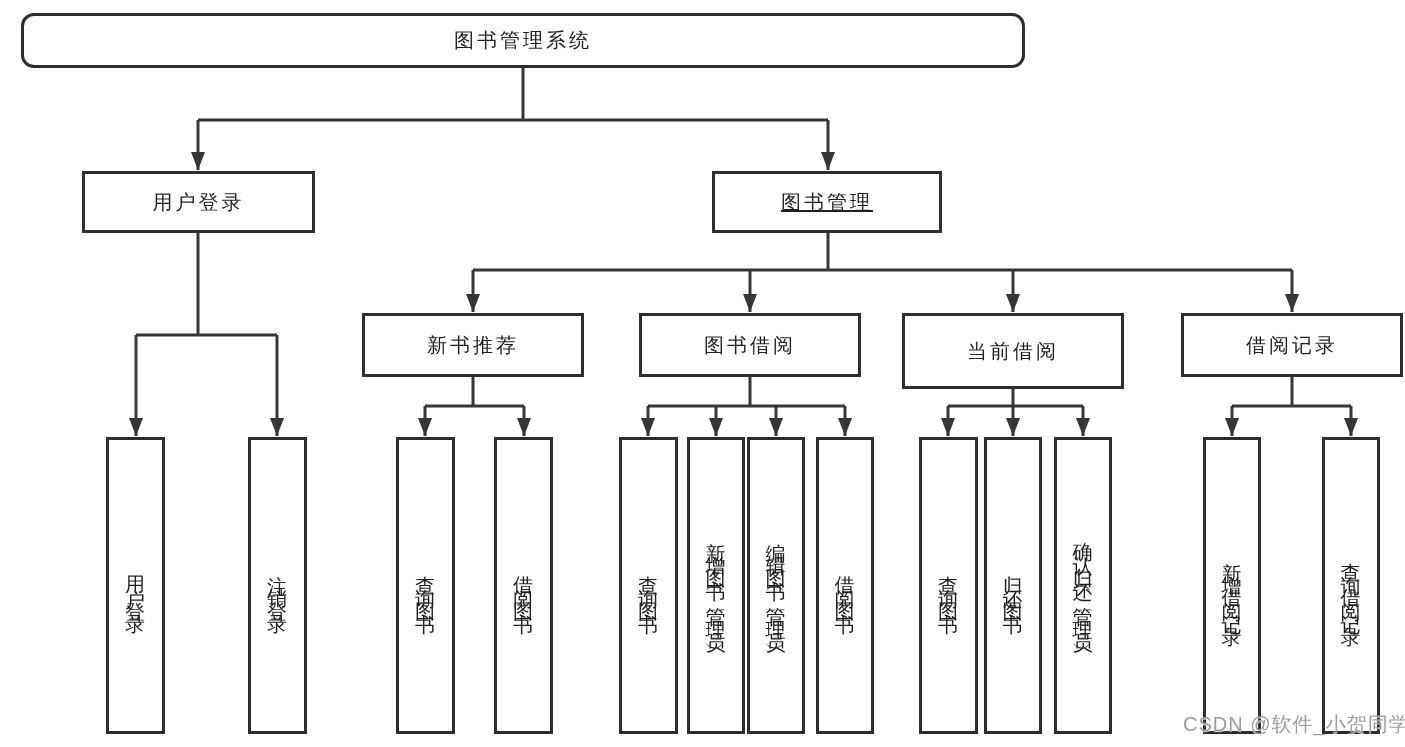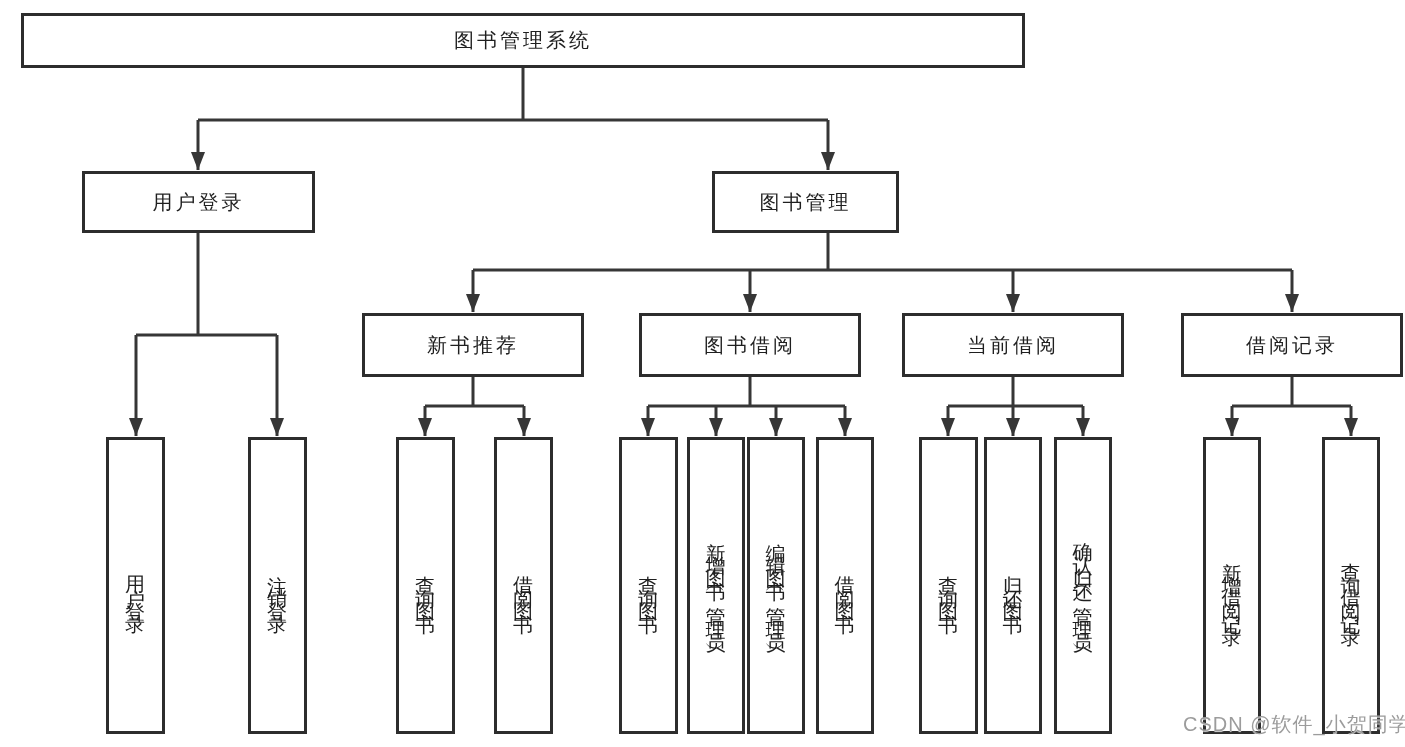--- a/index.html
+++ b/index.html
@@ -89,38 +89,38 @@
       <line x1="948" y1="406" x2="948" y2="436" marker-end="url(#arw)"></line>
       <line x1="1013" y1="406" x2="1013" y2="436" marker-end="url(#arw)"></line>
       <line x1="1083" y1="406" x2="1083" y2="436" marker-end="url(#arw)"></line>
 
       <path d="M1292 377 V406 M1232 406 H1351"></path>
       <line x1="1232" y1="406" x2="1232" y2="436" marker-end="url(#arw)"></line>
       <line x1="1351" y1="406" x2="1351" y2="436" marker-end="url(#arw)"></line>
     </g>
   </svg>
 
-  <div class="node" style="left:21px;top:13px;width:1004px;height:55px;">
+  <div class="node" style="left:21px;top:13px;width:1004px;height:55px;border-radius:13px;">
     <span class="hlbl">图书管理系统</span>
   </div>
 
   <div class="node" style="left:82px;top:171px;width:233px;height:62px;">
     <span class="hlbl">用户登录</span>
   </div>
-  <div class="node" style="left:712px;top:171px;width:187px;height:62px;">
+  <div class="node" style="left:712px;top:171px;width:230px;height:62px;text-decoration:underline;">
     <span class="hlbl">图书管理</span>
   </div>
 
   <div class="node" style="left:639px;top:313px;width:222px;height:64px;">
     <span class="hlbl">图书借阅</span>
   </div>
   <div class="node" style="left:362px;top:313px;width:222px;height:64px;">
     <span class="hlbl">新书推荐</span>
   </div>
-  <div class="node" style="left:902px;top:313px;width:222px;height:64px;">
+  <div class="node" style="left:902px;top:313px;width:222px;height:76px;">
     <span class="hlbl">当前借阅</span>
   </div>
   <div class="node" style="left:1181px;top:313px;width:222px;height:64px;">
     <span class="hlbl">借阅记录</span>
   </div>
 
   <div class="node" style="left:106px;top:437px;width:59px;height:297px;">
     <span class="vlbl">用户登录</span>
   </div>
   <div class="node" style="left:248px;top:437px;width:59px;height:297px;">

